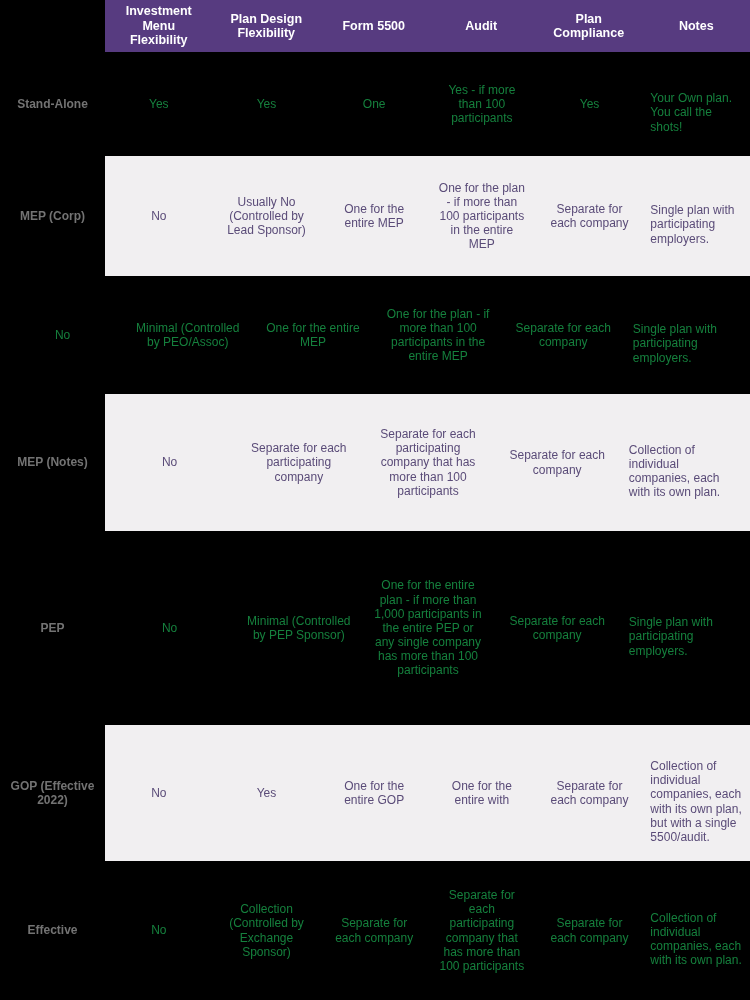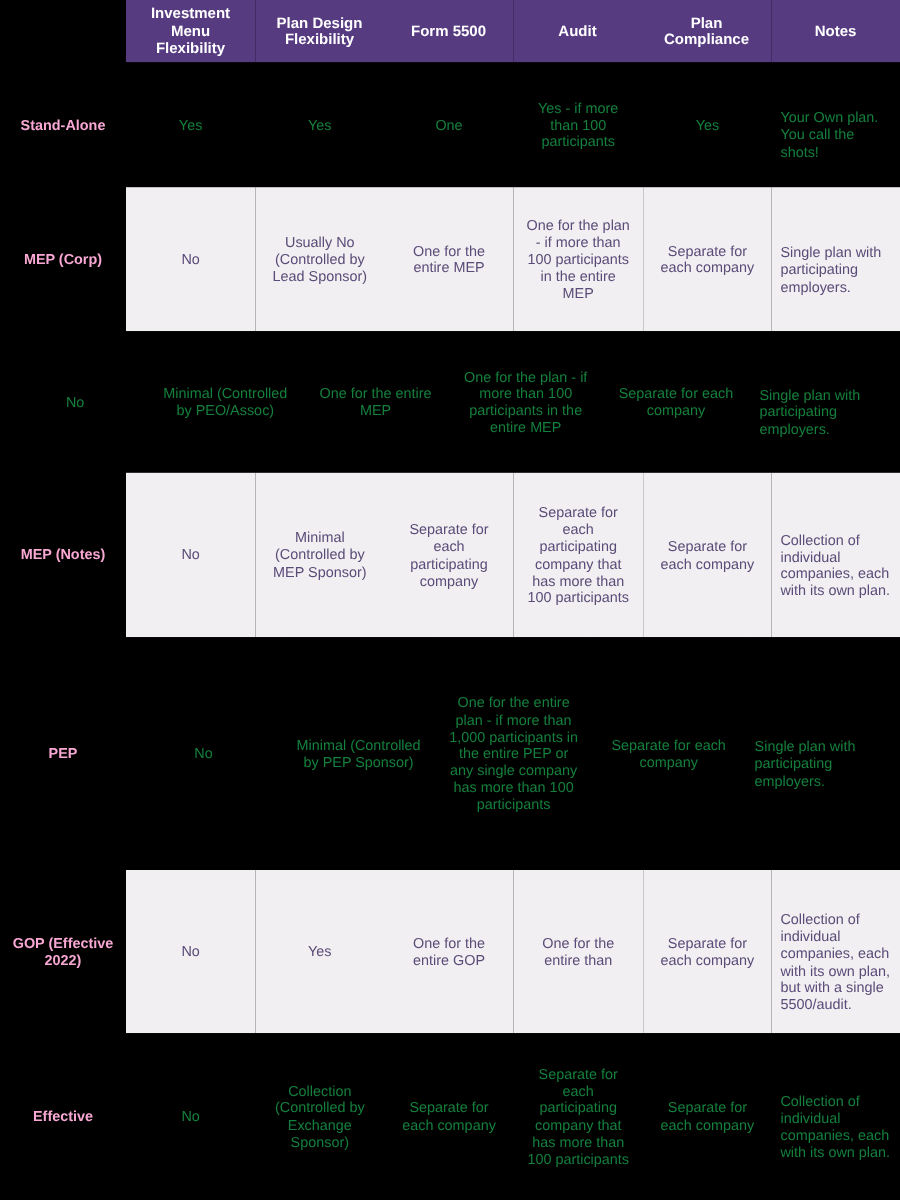--- a/index.html
+++ b/index.html
@@ -59,21 +59,21 @@
   .row.r3 { height: 118px; }
   .row.r4 { height: 137px; }
   .row.r5 { height: 194px; }
   .row.r6 { height: 136px; }
   .row.r7 { height: 139px; }
   
   .dark .cell { background: #000000; color: #15803d; }
   .light .cell:not(.c0) { background: #f1eff1; color: #5a4b78; }
   
   .cell.label {
-    color: #f9a8d4;
+    color: #737373;
     font-weight: bold;
     padding: 2px 4px;
   }
   
   .cell.notes {
     justify-content: flex-start;
     text-align: left;
     padding: 20px 8px 3px 7px;
   }
 </style>
@@ -117,42 +117,41 @@
     <div class="cell">Minimal (Controlled by PEO/Assoc)</div>
     <div class="cell">One for the entire MEP</div>
     <div class="cell">One for the plan - if more than 100 participants in the entire MEP</div>
     <div class="cell">Separate for each company</div>
     <div class="cell notes">Single plan with participating employers.</div>
   </div>
 
   <div class="row r4 light">
     <div class="cell c0 label">MEP (Notes)</div>
     <div class="cell">No</div>
-    <div class="cell">Minimal (Controlled by MEP Sponsor)</div>
     <div class="cell">Separate for each participating company</div>
     <div class="cell">Separate for each participating company that has more than 100 participants</div>
     <div class="cell">Separate for each company</div>
     <div class="cell notes">Collection of individual companies, each with its own plan.</div>
   </div>
 
   <div class="row r5 dark">
     <div class="cell c0 label">PEP</div>
     <div class="cell">No</div>
     <div class="cell">Minimal (Controlled by PEP Sponsor)</div>
     <div class="cell">One for the entire plan - if more than 1,000 participants in the entire PEP or any single company has more than 100 participants</div>
     <div class="cell">Separate for each company</div>
     <div class="cell notes">Single plan with participating employers.</div>
   </div>
 
   <div class="row r6 light">
     <div class="cell c0 label">GOP (Effective 2022)</div>
     <div class="cell">No</div>
     <div class="cell">Yes</div>
     <div class="cell">One for the entire GOP</div>
-    <div class="cell">One for the entire than</div>
+    <div class="cell">One for the entire with</div>
     <div class="cell">Separate for each company</div>
     <div class="cell notes">Collection of individual companies, each with its own plan, but with a single 5500/audit.</div>
   </div>
 
   <div class="row r7 dark">
     <div class="cell c0 label">Effective</div>
     <div class="cell">No</div>
     <div class="cell">Collection (Controlled by Exchange Sponsor)</div>
     <div class="cell">Separate for each company</div>
     <div class="cell">Separate for each participating company that has more than 100 participants</div>

